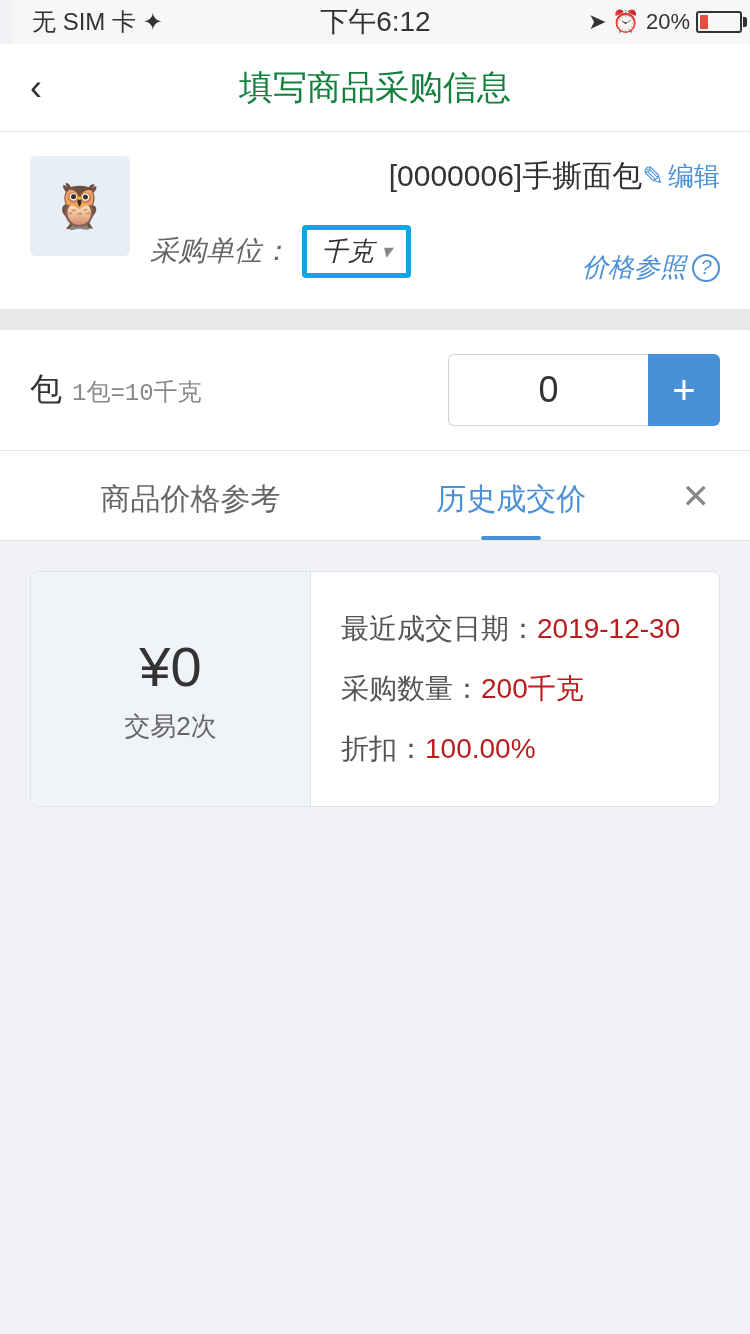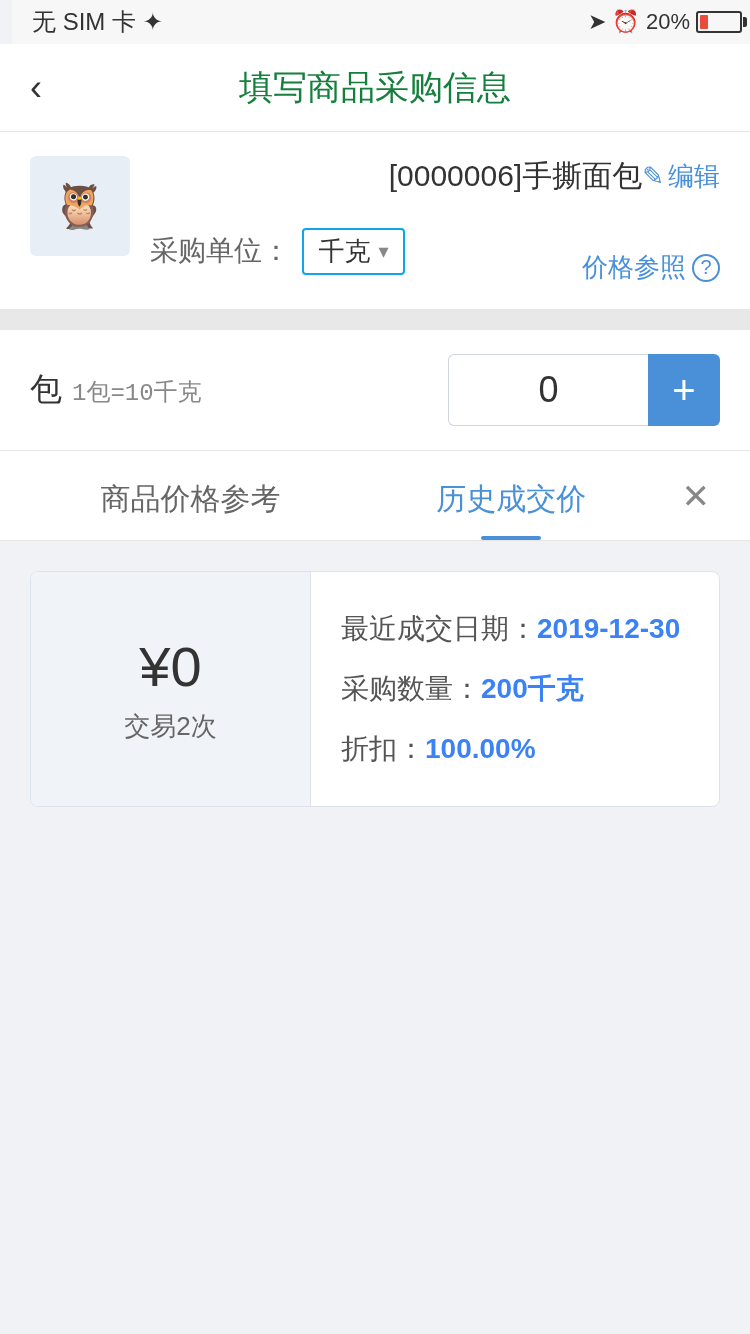--- a/index.html
+++ b/index.html
@@ -123,29 +123,30 @@
       color: #4a90d9;
       display: flex;
       align-items: center;
       gap: 4px;
       cursor: pointer;
     }
     .product-info-row2 {
       display: flex;
       align-items: center;
       justify-content: space-between;
+      font-style: italic;
     }
     .unit-label {
       font-size: 28px;
       color: #666;
     }
     .unit-select {
       display: inline-flex;
       align-items: center;
-      border: 2px solid #0ea5e9;
+      border: 5px solid #0ea5e9;
       border-radius: 4px;
       padding: 4px 14px;
       font-size: 26px;
       color: #333;
       margin-left: 8px;
       background: #fff;
       cursor: pointer;
     }
     .unit-select-arrow {
       margin-left: 8px;
@@ -320,29 +321,29 @@
     }
     .txn-detail-row {
       font-size: 28px;
       color: #333;
       line-height: 1.5;
     }
     .txn-detail-label {
       color: #555;
     }
     .txn-detail-value {
-      color: #3b82f6;
-      font-weight: bold;
+      color: #b91c1c;
     }
   </style>
 </head>
 <body>
 
 <div class="status-bar">
   <span class="status-left">无 SIM 卡 ✦</span>
+  <span class="status-center">下午6:12</span>
   <span class="status-right">
     <span>➤</span>
     <span>⏰</span>
     <span>20%</span>
     <span class="battery-icon">
       <span class="battery-fill"></span>
     </span>
   </span>
 </div>
 

